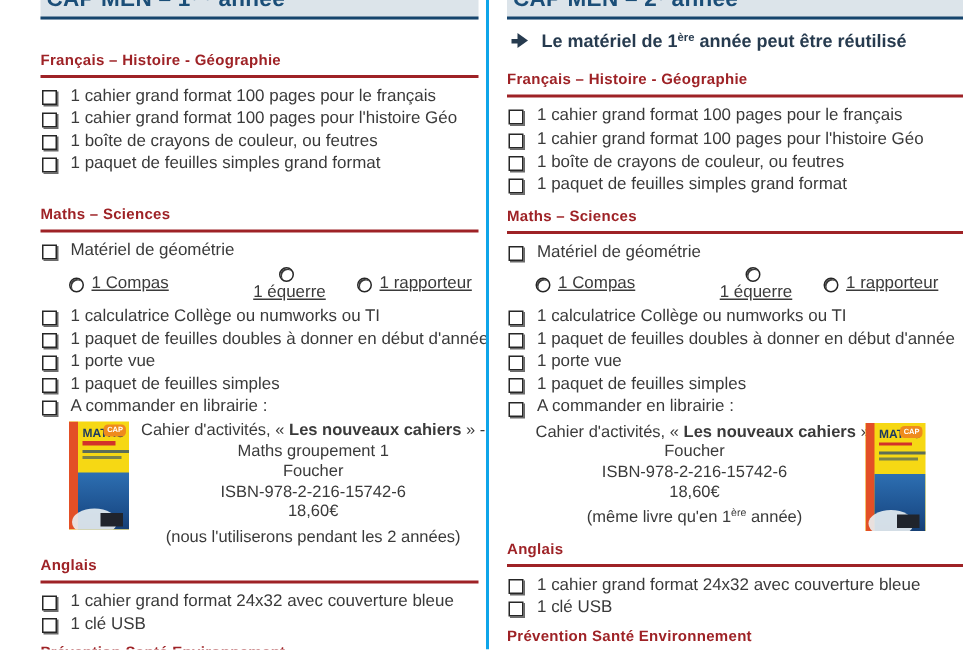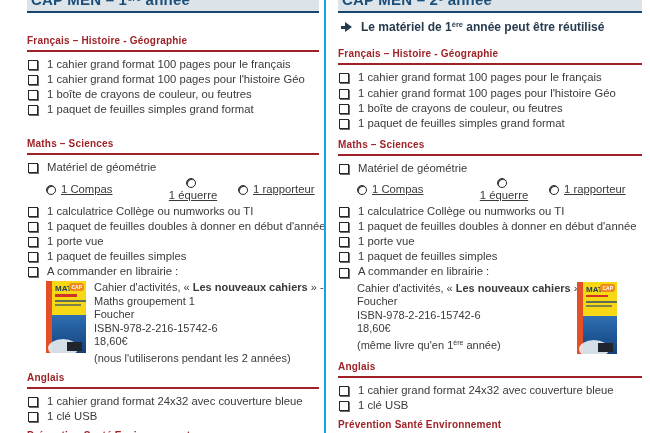--- a/index.html
+++ b/index.html
@@ -48,21 +48,21 @@
 
   .note-row { display:flex; margin:7px 0 0 2px; align-items:flex-start; }
   .note-text { font-size:12px; font-weight:bold; color:#273b4f; line-height:1.2; white-space:nowrap; }
   .note-text sup { font-size:7.5px; }
   .arrow-icon { display:inline-block; position:relative; width:11px; height:10px; margin:2px 9px 0 1px; flex-shrink:0; }
   .arrow-icon::before { content:""; position:absolute; left:0; top:3.5px; width:5px; height:3px; background:#273b4f; }
   .arrow-icon::after  { content:""; position:absolute; left:4px; top:0;
     border-top:5px solid transparent; border-bottom:5px solid transparent; border-left:7px solid #273b4f; }
 
   .book { display:flex; margin:3px 0 2px 19px; }
-  .book-info { font-size:11px; line-height:13.5px; }
+  .book-info { font-size:11px; line-height:13.5px;text-align:center; }
   .book-info div { white-space:nowrap; }
   .book-info b { font-weight:bold; }
   .book-info sup { font-size:7px; } .gap-r { margin-right:8px; }
 
   
   .cover { position:relative; width:40px; height:72px; background:#f6d814; overflow:hidden; flex-shrink:0; }
   .cover-stripe { position:absolute; left:0; top:0; width:6px; height:100%; background:#e34f26; }
   .cover-title { position:absolute; top:3px; left:9px; font-size:8px; font-weight:bold; color:#1d3a5f; }
   .cover-badge { position:absolute; top:2px; right:2px; background:#ef8b1d; color:#fff;
     font-size:5px; font-weight:bold; padding:1px 2px; border-radius:3px; }

